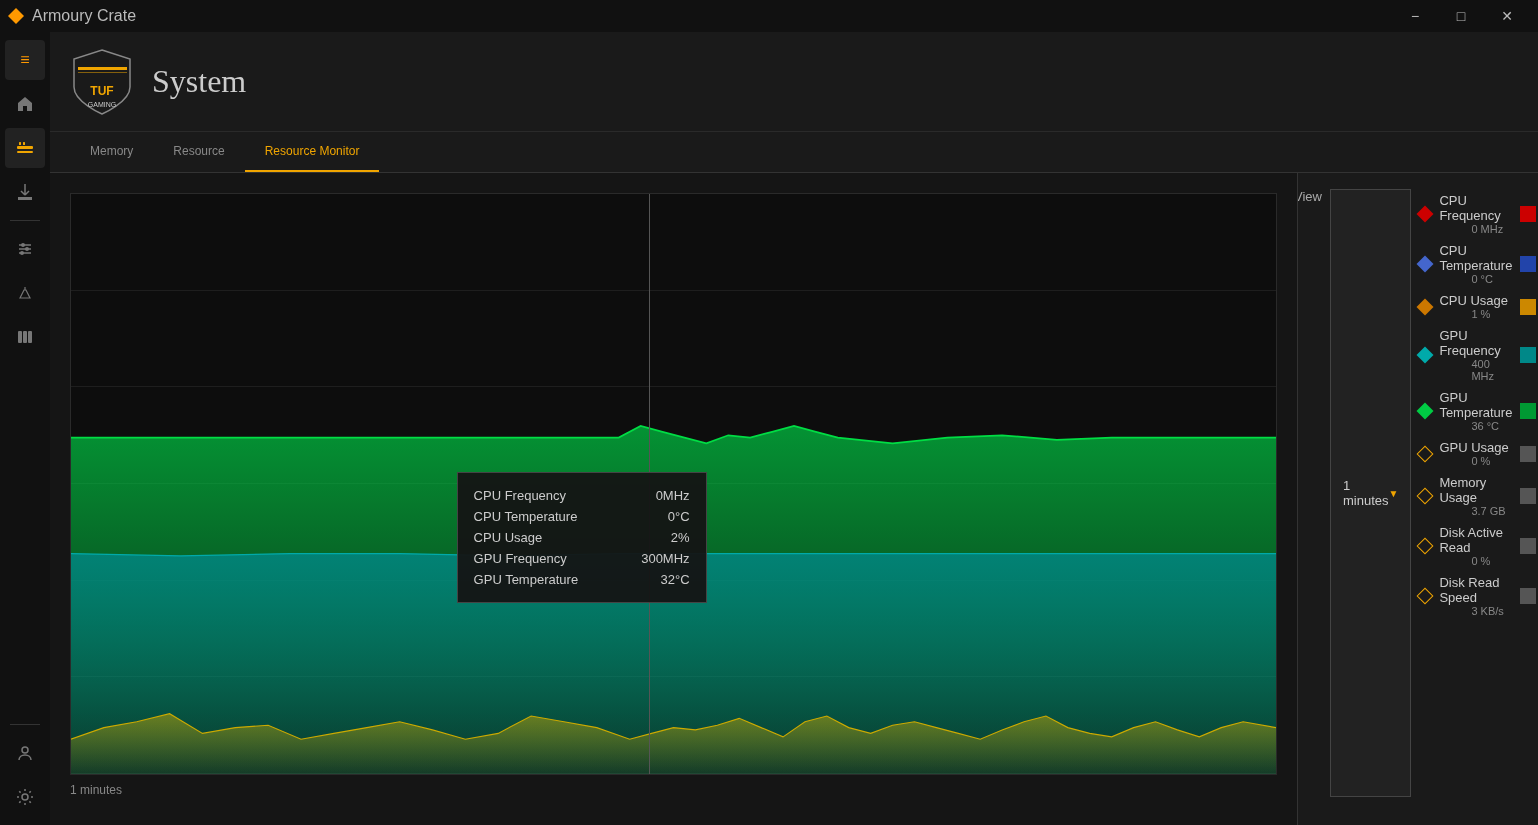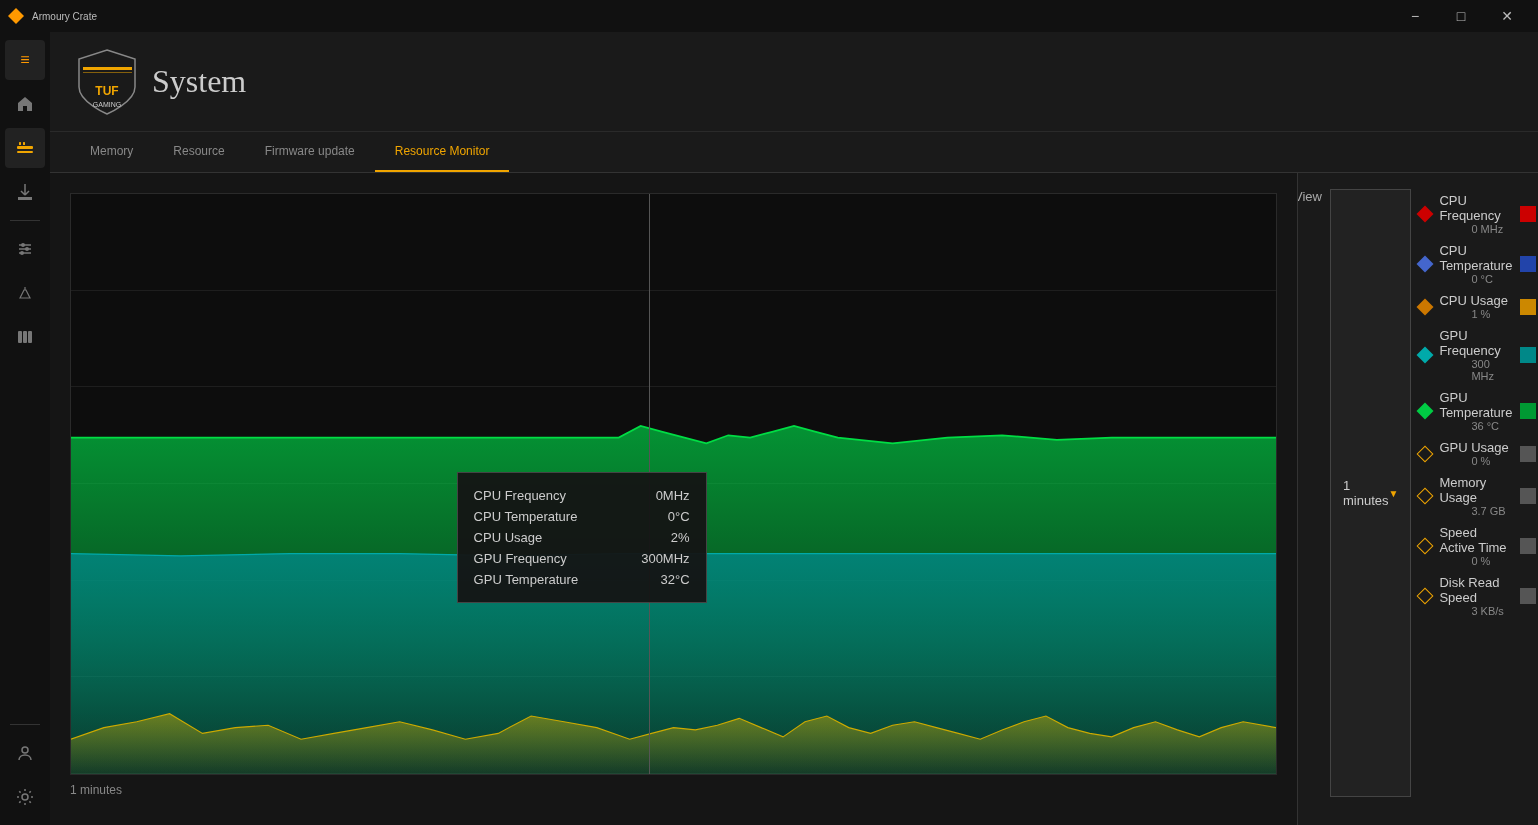--- a/index.html
+++ b/index.html
@@ -29,21 +29,21 @@
       align-items: center;
       gap: 8px;
     }
     .titlebar-icon {
       width: 16px;
       height: 16px;
       background: #f90;
       clip-path: polygon(50% 0%, 100% 50%, 50% 100%, 0% 50%);
     }
     .titlebar-title {
-      font-size: 10px;
+      font-size: 16px;
       color: #bbb;
     }
     .titlebar-controls {
       display: flex;
       gap: 0;
     }
     .titlebar-btn {
       width: 46px;
       height: 32px;
       background: transparent;
@@ -115,21 +115,21 @@
     .logo-area {
       display: flex;
       align-items: center;
       gap: 12px;
     }
     .tuf-logo {
       width: 70px;
       height: 70px;
       display: flex;
       flex-direction: column;
-      align-items: flex-end;
+      align-items: flex-start;
       justify-content: center;
     }
     .system-title {
       font-size: 32px;
       font-weight: 300;
       color: #ccc;
       font-family: Liberation Serif, serif;
     }
 
     
@@ -371,21 +371,20 @@
             <text x="32" y="60" text-anchor="middle" font-size="7" fill="#ccc" font-family="Arial">GAMING</text>
           </svg>
         </div>
         <span class="system-title">System</span>
       </div>
     </div>
 
     <div class="tabs">
       <div class="tab">Memory</div>
       <div class="tab">Resource</div>
-      <div class="tab">Firmware update</div>
       <div class="tab active">Resource Monitor</div>
     </div>
 
     <div class="page-content">
 
       <div class="chart-container">
         <div class="chart-wrapper">
 
           <div class="chart-grid">
             <div class="grid-line"></div>
@@ -489,21 +488,21 @@
     <div class="metric-info">
       <div class="metric-name">CPU Usage</div>
       <div class="metric-value">1 %</div>
     </div>
     <div style="width:16px;height:16px;background:#cc8800;flex-shrink:0;"></div>
   </div>
             <div class="metric-item">
     <div style="width:12px;height:12px;transform:rotate(45deg);flex-shrink:0;background:#00aaaa;"></div>
     <div class="metric-info">
       <div class="metric-name">GPU Frequency</div>
-      <div class="metric-value">300 MHz</div>
+      <div class="metric-value">400 MHz</div>
     </div>
     <div style="width:16px;height:16px;background:#008888;flex-shrink:0;"></div>
   </div>
             <div class="metric-item">
     <div style="width:12px;height:12px;transform:rotate(45deg);flex-shrink:0;background:#00cc44;"></div>
     <div class="metric-info">
       <div class="metric-name">GPU Temperature</div>
       <div class="metric-value">36 °C</div>
     </div>
     <div style="width:16px;height:16px;background:#009933;flex-shrink:0;"></div>
@@ -520,21 +519,21 @@
     <div style="width:12px;height:12px;transform:rotate(45deg);flex-shrink:0;border:1.5px solid #f0a500;background:transparent;"></div>
     <div class="metric-info">
       <div class="metric-name">Memory Usage</div>
       <div class="metric-value">3.7 GB</div>
     </div>
     <div style="width:16px;height:16px;background:#555;flex-shrink:0;"></div>
   </div>
             <div class="metric-item">
     <div style="width:12px;height:12px;transform:rotate(45deg);flex-shrink:0;border:1.5px solid #f0a500;background:transparent;"></div>
     <div class="metric-info">
-      <div class="metric-name">Speed Active Time</div>
+      <div class="metric-name">Disk Active Read</div>
       <div class="metric-value">0 %</div>
     </div>
     <div style="width:16px;height:16px;background:#555;flex-shrink:0;"></div>
   </div>
             <div class="metric-item">
     <div style="width:12px;height:12px;transform:rotate(45deg);flex-shrink:0;border:1.5px solid #f0a500;background:transparent;"></div>
     <div class="metric-info">
       <div class="metric-name">Disk Read Speed</div>
       <div class="metric-value">3 KB/s</div>
     </div>

